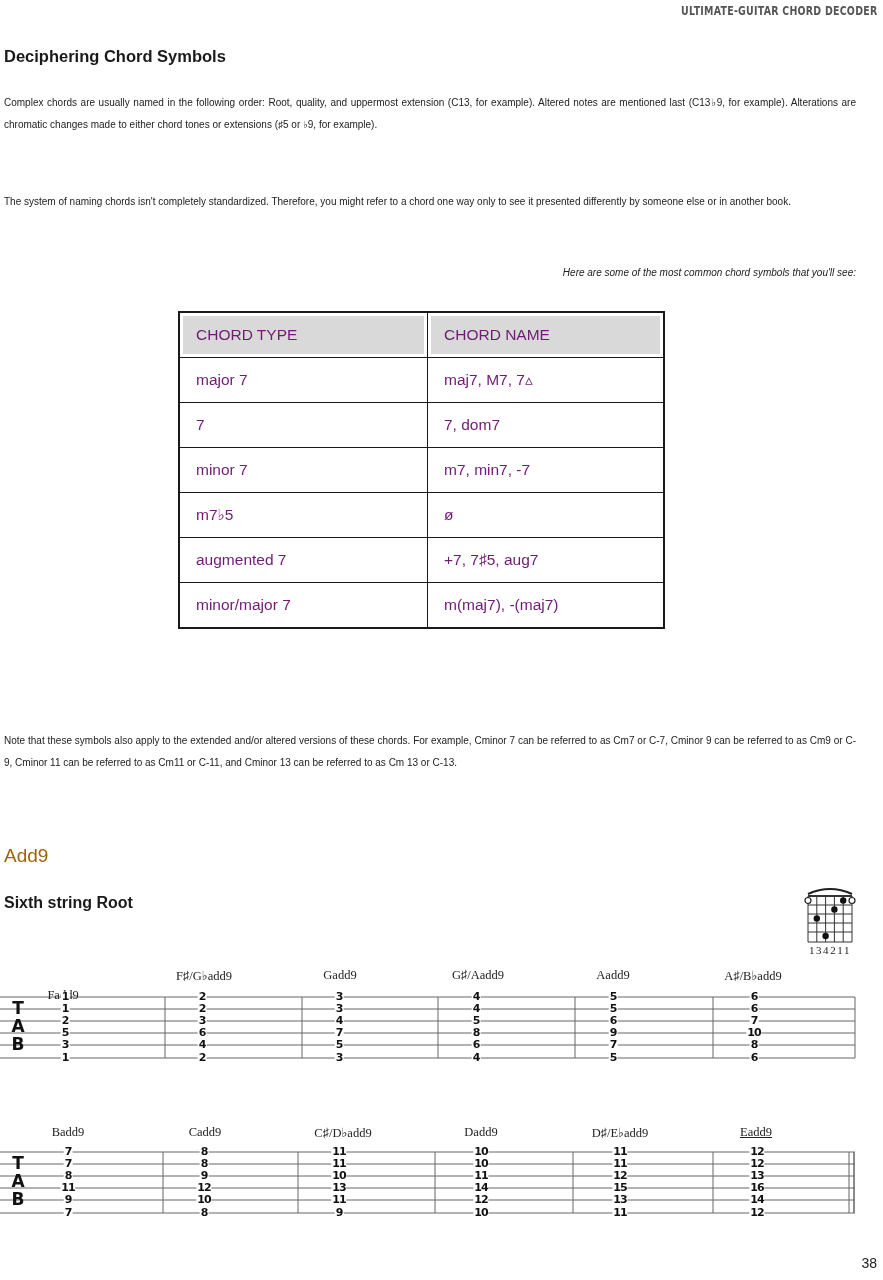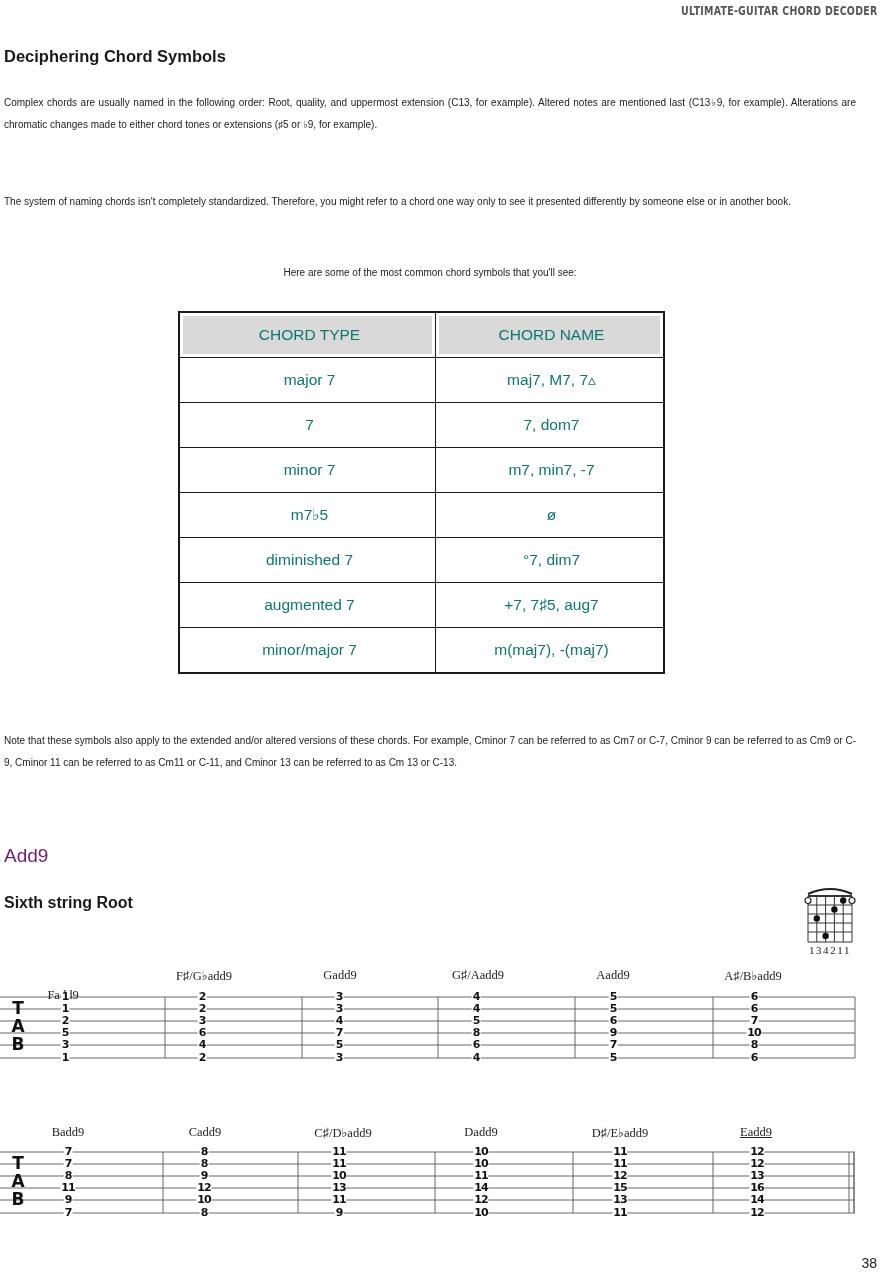--- a/index.html
+++ b/index.html
@@ -3,28 +3,28 @@
 <meta charset="utf-8">
 <style>
   html, body { margin: 0; padding: 0; background: #ffffff; }
   body { width: 883px; height: 1280px; position: relative; overflow: hidden;
          font-family: "Liberation Sans", "DejaVu Sans", sans-serif; color: #1a1a1a; }
   .abs { position: absolute; }
   .running-header { right: 6px; top: 4px; font-family: "DejaVu Sans", sans-serif; font-weight: bold;
          font-size: 11.5px; letter-spacing: 0.3px; color: #555; transform: scaleX(0.82); transform-origin: right top; }
   .h2 { font-size: 16.5px; font-weight: bold; color: #1a1a1a; }
   .para { left: 4px; width: 852px; font-size: 10px; line-height: 22px; color: #222; text-align: justify; }
-  .para.last-left { text-align: center; }
+  .para.last-left { text-align: right; font-style: italic; }
   table.chord-table { position: absolute; left: 178px; top: 311px; width: 487px; border-collapse: collapse;
          border: 2px solid #1a1a1a; font-size: 15.5px; }
-  table.chord-table td, table.chord-table th { border: 1.5px solid #1a1a1a; height: 44px; padding: 0 12px 0 16px;
-         text-align: center; font-weight: normal; color: #0f766e; }
+  table.chord-table td, table.chord-table th { border: 1.5px solid #1a1a1a; height: 44px; padding: 0 4px 0 16px;
+         text-align: left; font-weight: normal; color: #701a75; }
   table.chord-table th { background: #d9d9d9; height: 44px; box-shadow: inset 0 0 0 3px #fff; }
   table.chord-table td.c1, table.chord-table th.c1 { width: 227px; }
-  .add9 { left: 4px; top: 845px; font-size: 19px; font-weight: normal; color: #701a75; }
+  .add9 { left: 4px; top: 845px; font-size: 19px; font-weight: normal; color: #a16207; }
   .sub { left: 4px; top: 894px; font-size: 16px; font-weight: bold; color: #1a1a1a; }
   .chord-label { font-family: "Liberation Serif", "DejaVu Serif", serif; font-size: 12.5px; color: #222;
          transform: translateX(-50%); white-space: nowrap; }
   .fret { font-family: "DejaVu Sans", sans-serif; font-size: 11px; font-weight: bold; color: #111;
          transform: translate(-50%, -50%); background: #fff; line-height: 10px; padding: 0 1px; letter-spacing: -1px; }
   .tab-letter { font-family: "DejaVu Sans", sans-serif; font-weight: bold; font-size: 17px; color: #111;
          transform: translateX(-50%); line-height: 17px; }
   .page-number { right: 6px; top: 1255px; font-size: 14px; color: #222; }
   svg { position: absolute; left: 0; top: 0; }
 </style>
@@ -54,24 +54,20 @@
       <td class="c1">7</td>
       <td>7, dom7</td>
     </tr>
     <tr>
       <td class="c1">minor 7</td>
       <td>m7, min7, -7</td>
     </tr>
     <tr>
       <td class="c1">m7♭5</td>
       <td>ø</td>
-    </tr>
-    <tr>
-      <td class="c1">diminished 7</td>
-      <td>°7, dim7</td>
     </tr>
     <tr>
       <td class="c1">augmented 7</td>
       <td>+7, 7♯5, aug7</td>
     </tr>
     <tr>
       <td class="c1">minor/major 7</td>
       <td>m(maj7), -(maj7)</td>
     </tr>
   </tbody>

